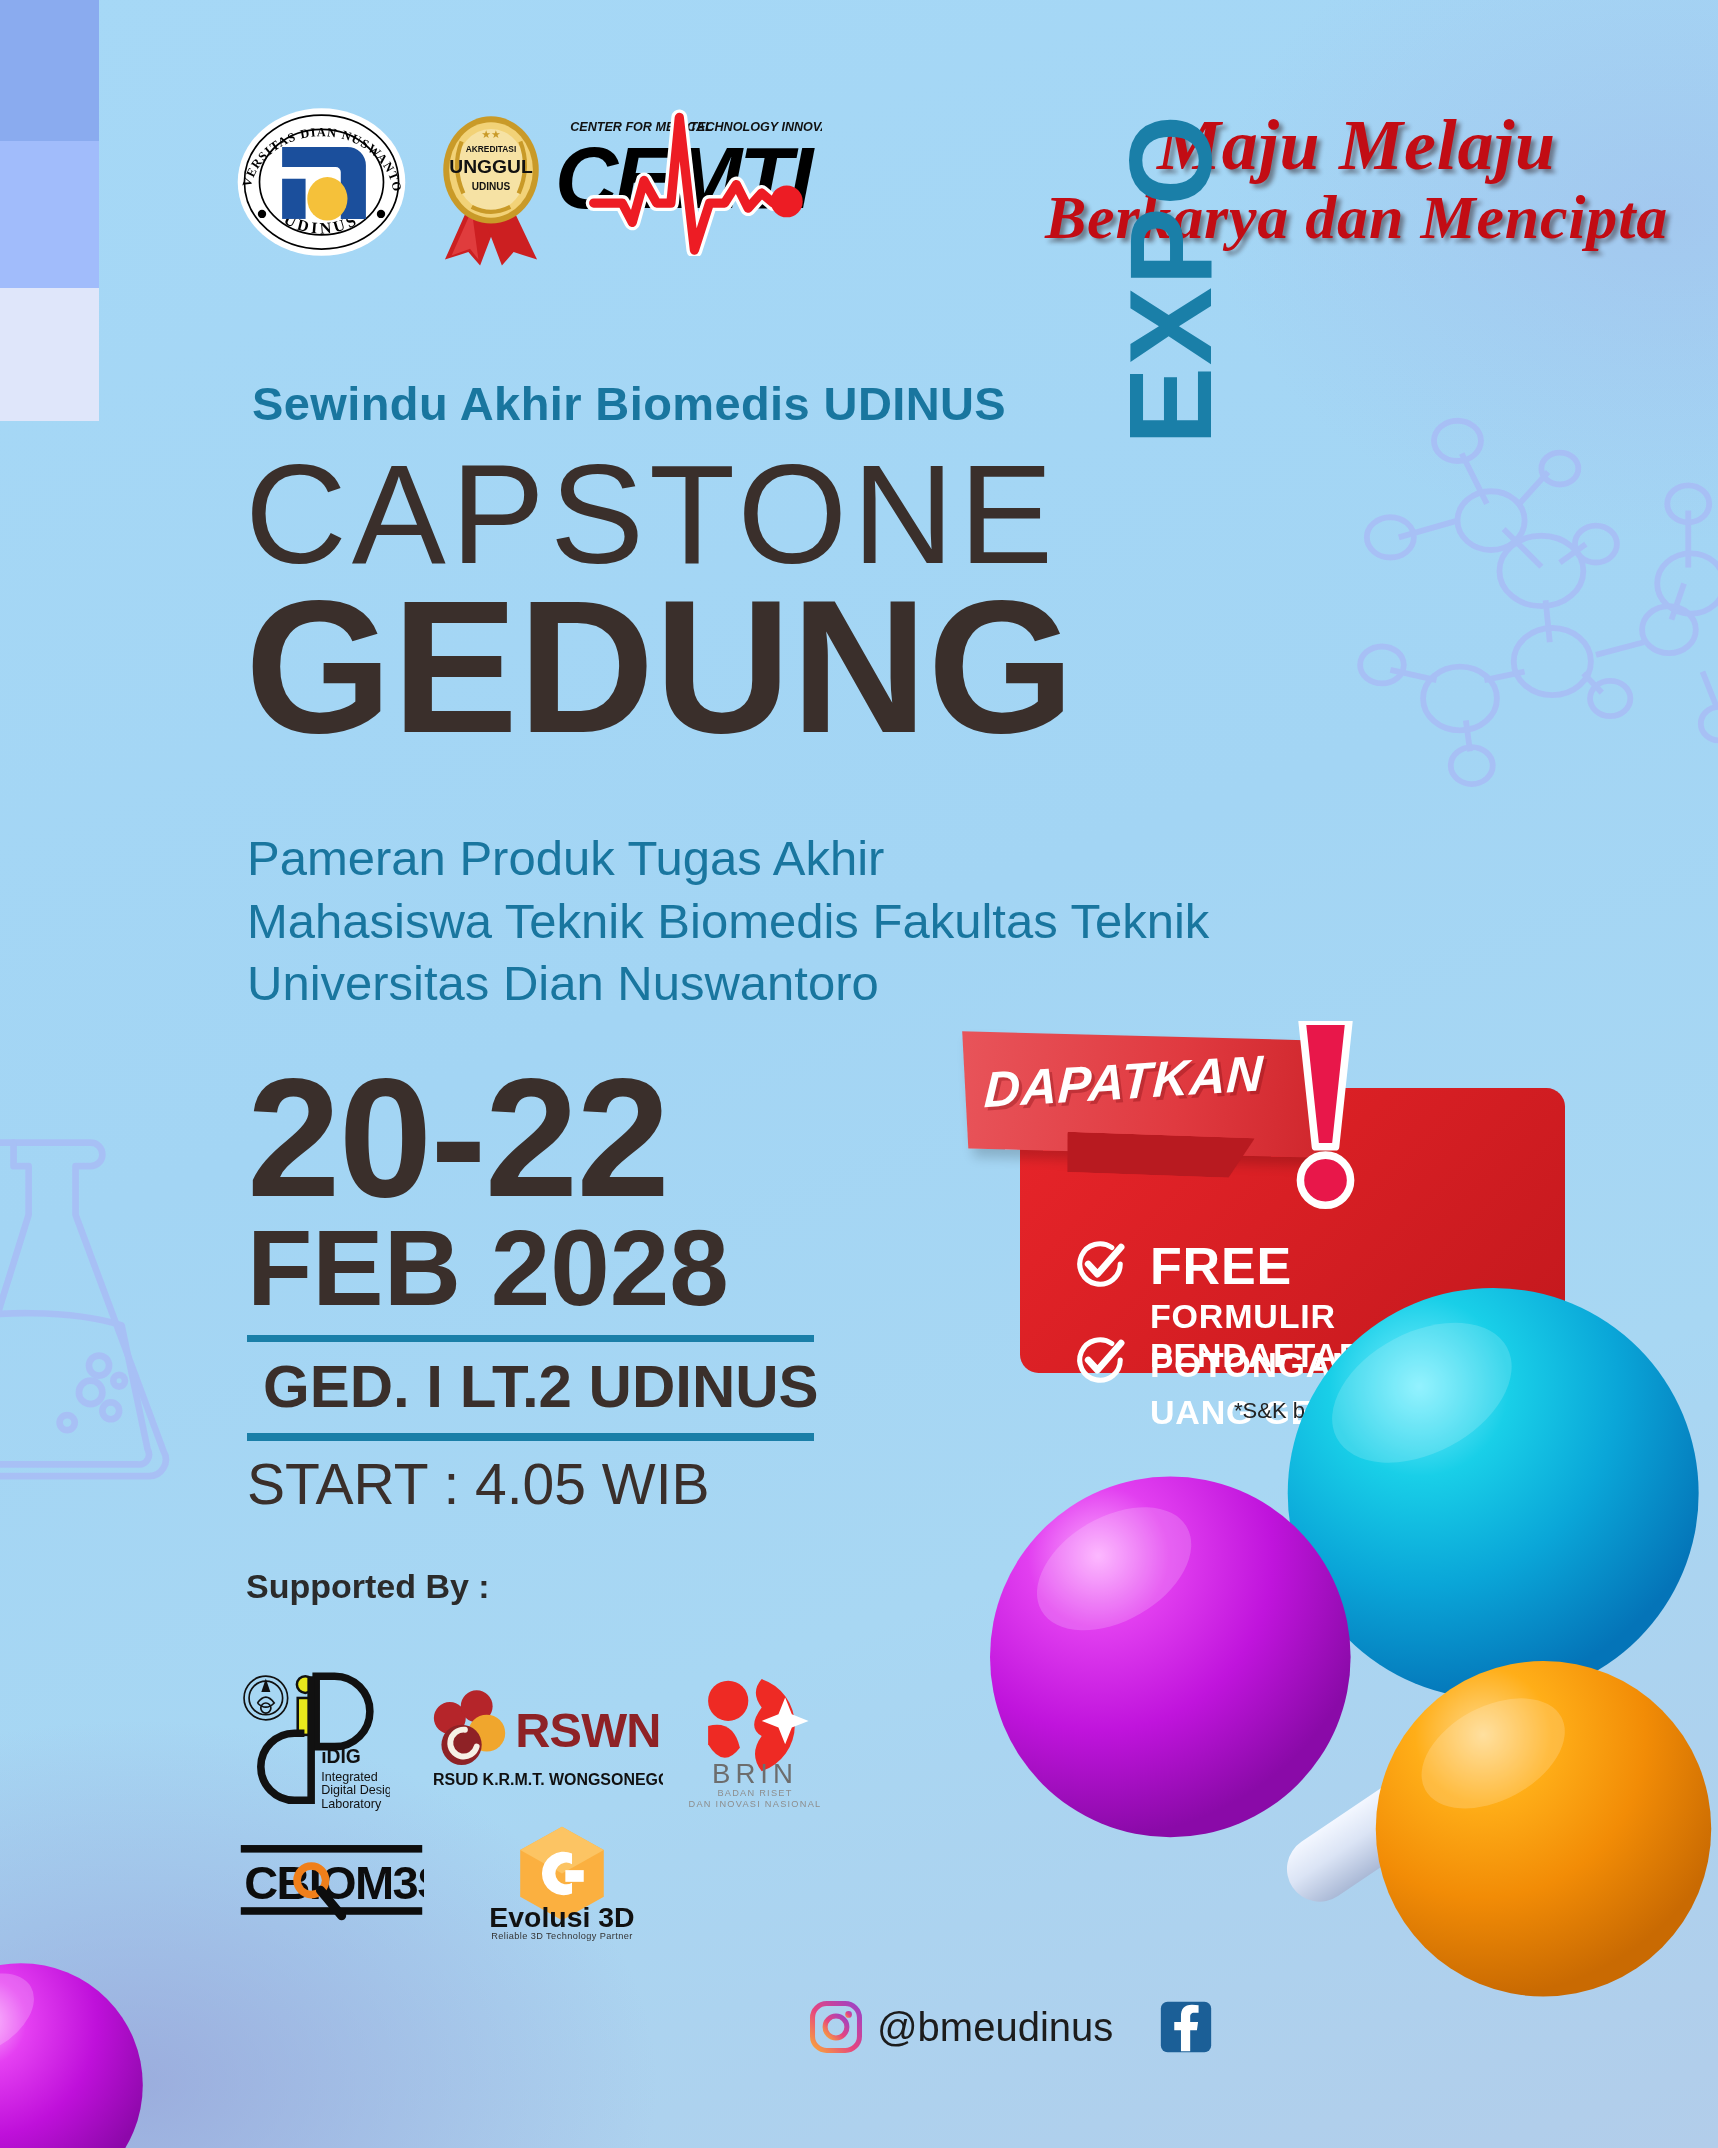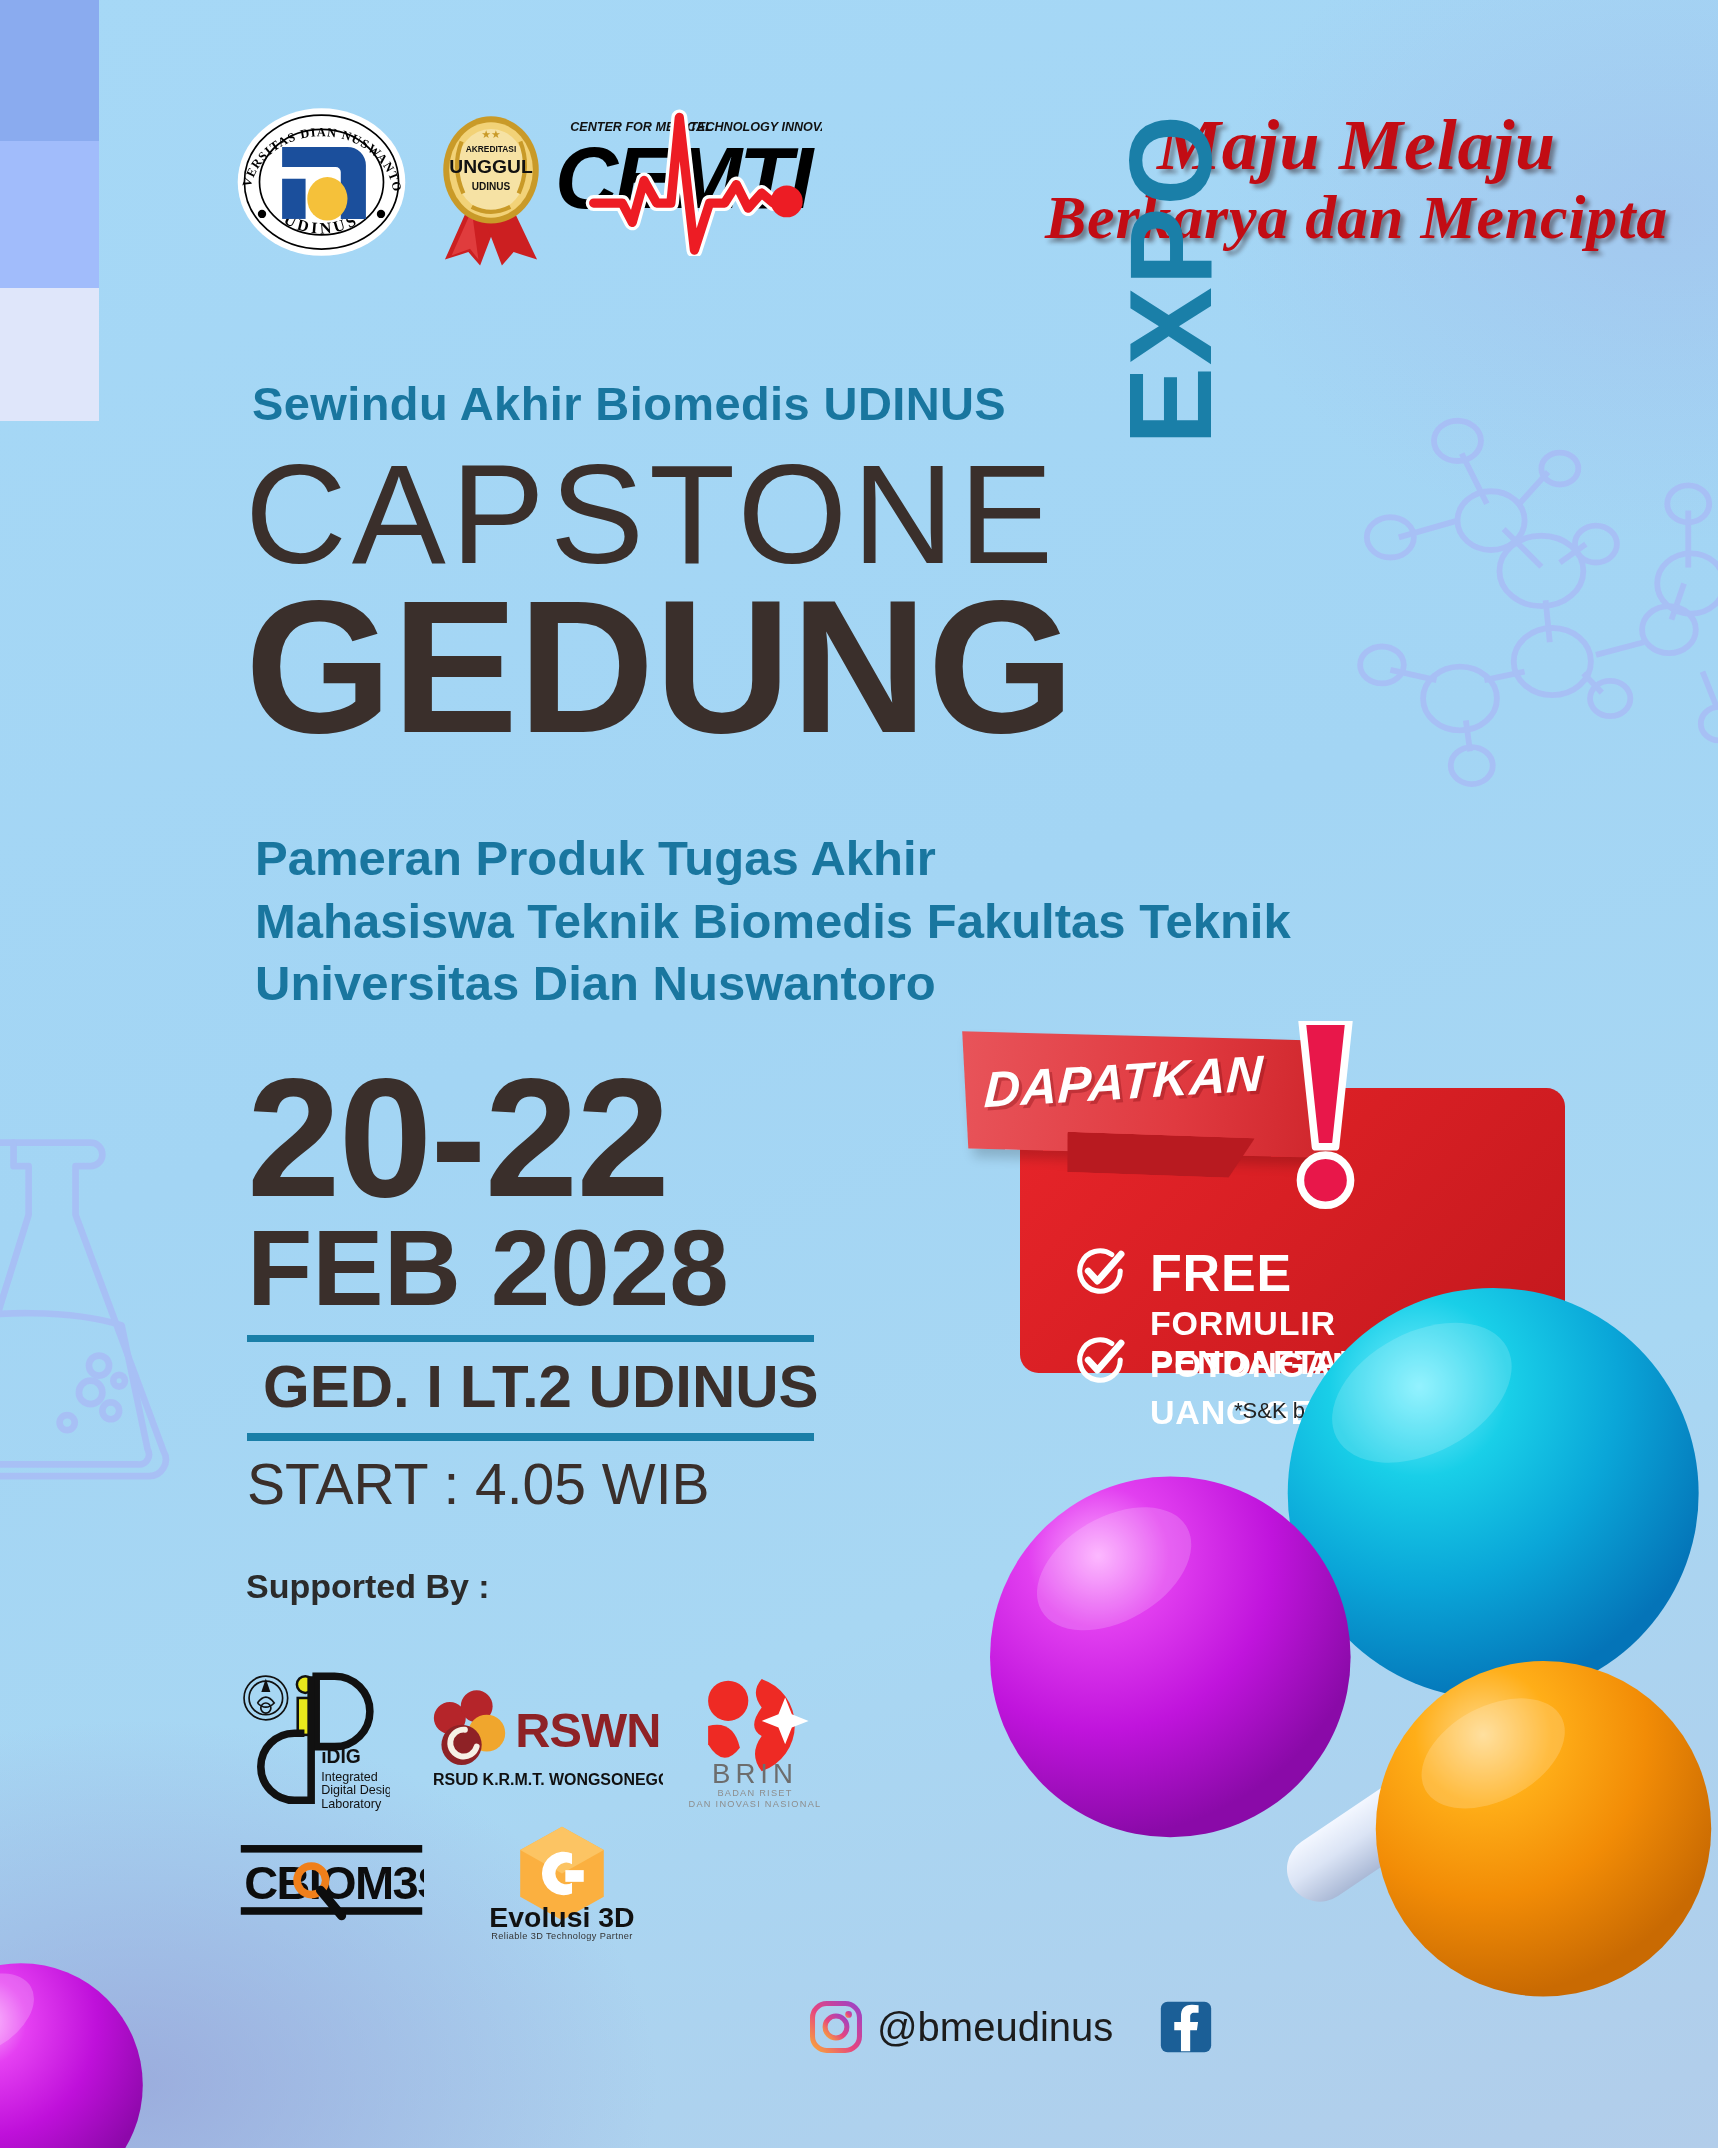--- a/index.html
+++ b/index.html
@@ -70,22 +70,22 @@
   #expo{
     position:absolute; left:1112px; top:445px;
     font-size:117px; font-weight:800; color:#1a7fa8;
     letter-spacing:1.7px; line-height:1;
     transform:rotate(-90deg); transform-origin:left top;
     white-space:nowrap;
   }
 
   #subtitle{
     position:absolute; left:247px; top:827px;
-    font-size:49px; font-weight:700; color:#19769f;
-    line-height:1.28; letter-spacing:0px;margin-left:8px;
+    font-size:49px; font-weight:400; color:#19769f;
+    line-height:1.28; letter-spacing:0px;
   }
 
   
   #dateblock{ position:absolute; left:247px; top:1061px; width:587px; }
   #bigdate{
     font-size:168px; font-weight:800; color:#3a2f2b;
     letter-spacing:-1.7px; line-height:.92;
   }
   #month{
     font-size:107px; font-weight:700; color:#3a2f2b;
@@ -119,21 +119,21 @@
   }
   #ribbon-label{
     position:absolute; left:18.5px; top:15px; width:336px;
     font-size:50px; font-weight:800; color:#fff; font-style:italic;
     letter-spacing:0.8px; transform:rotate(-3.5deg) skewX(-6deg);
     text-shadow:3.4px 3.4px 0 rgba(130,15,20,.35);
   }
   #bang{ position:absolute; left:312px; top:-15px; width:92px; height:193px; }
 
   .promo-row{ position:absolute; color:#fff; }
-  #row1{ left:130px; top:159px; }
+  #row1{ left:130px; top:152px; }
   #row2{ left:130px; top:248px; }
   .chk{ position:absolute; left:-77px; top:-3.4px; width:54px; height:54px; }
   .big-word{ font-size:52px; font-weight:800; letter-spacing:0.8px; line-height:1; }
   .sub-word{ font-size:34px; font-weight:600; letter-spacing:0.8px; line-height:1.15; margin-top:5px;}
   .pct{ color:#ffd21f; font-size:45px; font-weight:800; }
   .inline-word{ font-size:35px; font-weight:600; letter-spacing:0.8px; }
   #snk{
     position:absolute; left:269px; top:362px;
     font-size:22px; font-weight:500; color:#232323;
   }

